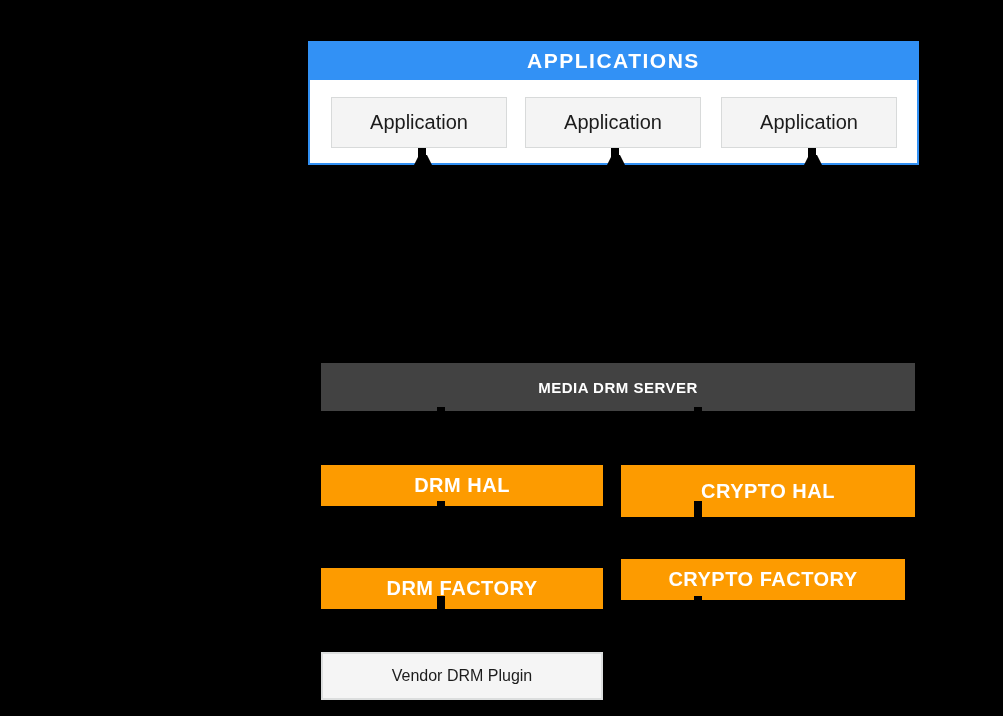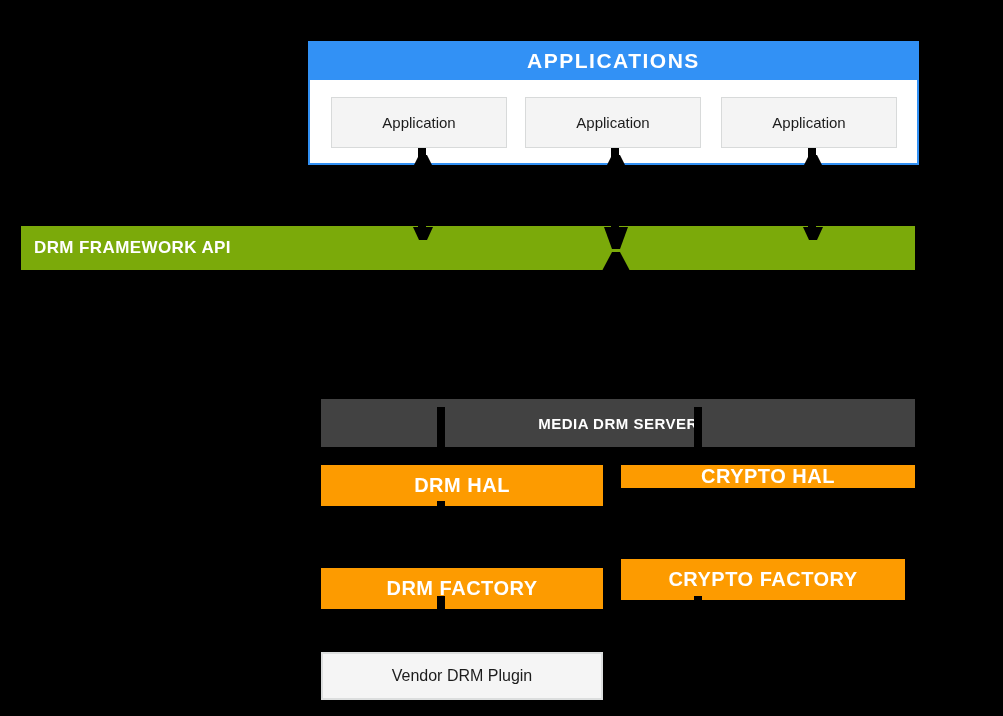--- a/index.html
+++ b/index.html
@@ -44,43 +44,42 @@
     color:var(--white);
     font-size:21px;
     font-weight:bold;
     letter-spacing:1.5px;
   }
   .app-box{
     top:89px; width:176px; height:51px;
     background:var(--app-box-fill);
     border:1px solid var(--app-box-border);
     color:var(--text-dark);
-    font-size:15px;
+    font-size:20px;
   }
   .framework-bar{
     left:13px; top:218px; width:894px; height:44px;
     background:var(--green);
     color:var(--white);
     font-size:17px;
     font-weight:bold;
     letter-spacing:0.4px;
     justify-content:flex-start;
     padding-left:13px;
   }
   .server-bar{
     left:313px; top:355px; width:594px; height:48px;
     background:var(--dark-gray);
     color:var(--white);
     font-size:15px;
     font-weight:bold;
     letter-spacing:0.5px;
-    margin-top:36px;
   }
   .hal-left   {left:313px; top:457px; width:282px; height:41px;}
-  .hal-right  {left:613px; top:457px; width:294px; height:23px;}
+  .hal-right  {left:613px; top:457px; width:294px; height:52px;}
   .fact-left  {left:313px; top:560px; width:282px; height:41px;}
   .fact-right {left:613px; top:551px; width:284px; height:41px;}
   .orange-box{
     background:var(--orange);
     color:var(--white);
     font-size:20px;
     font-weight:bold;
     letter-spacing:0.5px;
   }
   .vendor-box{
@@ -124,21 +123,20 @@
 
 <div id="canvas">
 
   <div class="abs apps-container"></div>
   <div class="abs box apps-header">APPLICATIONS</div>
 
   <div class="abs box app-box" style="left:323px;">Application</div>
   <div class="abs box app-box" style="left:517px;">Application</div>
   <div class="abs box app-box" style="left:713px;">Application</div>
 
-  <div class="abs box framework-bar">DRM FRAMEWORK API</div>
 
   <div class="abs vline" style="left:410px; top:140px; height:84px;"></div>
   <div class="abs tri-up" style="left:405px; top:139px;"></div>
   <div class="abs tri-down" style="left:405px; top:219px;"></div>
 
   <div class="abs vline" style="left:603px; top:140px; height:84px;"></div>
   <div class="abs tri-up" style="left:598px; top:139px;"></div>
   <div class="abs tri-down-mid" style="left:596px; top:219px;"></div>
 
   <div class="abs vline" style="left:800px; top:140px; height:84px;"></div>

